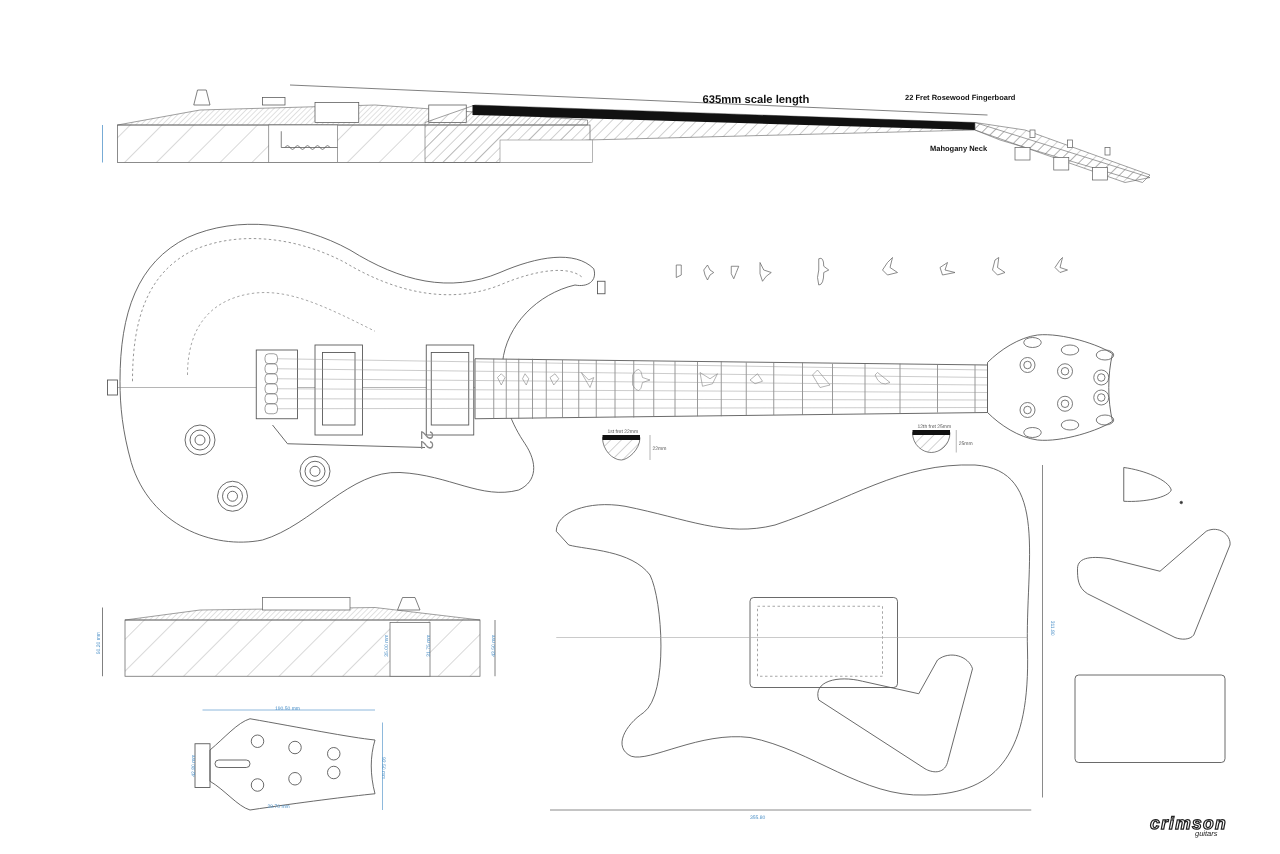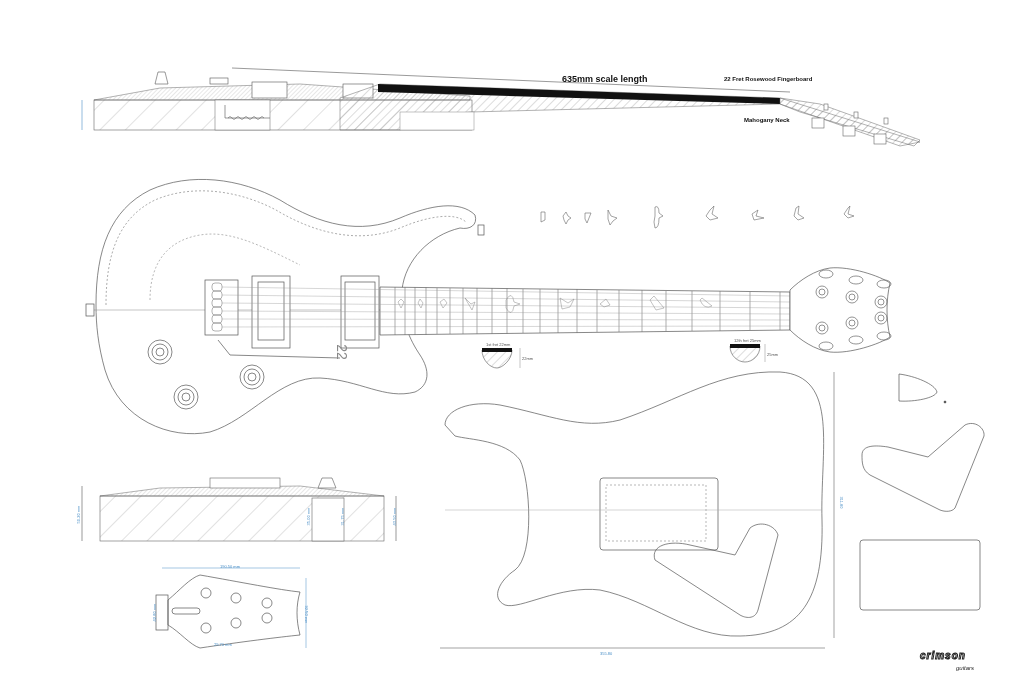--- a/index.html
+++ b/index.html
@@ -1,21 +1,21 @@
 <!DOCTYPE html>
 <html><head>
 <meta charset="utf-8">
 <style>
   html, body { margin: 0; padding: 0; background: #ffffff; }
   body { width: 1024px; height: 683px; position: relative; overflow: hidden; font-family: "Liberation Sans", sans-serif; }
   svg { position: absolute; left: 0; top: 0; }
   .lbl { position: absolute; font-family: "Liberation Sans", sans-serif; font-weight: bold; color: #111; white-space: nowrap; padding-left: 36px; }
   .dim { position: absolute; font-family: "Liberation Sans", sans-serif; font-size: 4px; color: #4a8fc7; white-space: nowrap; }
   .logo { position: absolute; left: 920px; top: 650px; width: 90px; height: 22px; }
-  .logo-main { font-family: "Liberation Sans", sans-serif; font-style: italic; font-weight: bold; font-size: 10px; color: #fff; -webkit-text-stroke: 1px #222; letter-spacing: 1px; position: absolute; left: 0; top: 0; }
+  .logo-main { font-family: "Liberation Sans", sans-serif; font-style: italic; font-weight: bold; font-size: 14px; color: #fff; -webkit-text-stroke: 1px #222; letter-spacing: 1px; position: absolute; left: 0; top: 0; }
   .logo-sub { font-family: "Liberation Sans", sans-serif; font-style: italic; font-size: 6px; color: #222; position: absolute; left: 36px; top: 15px; }
 </style>
 </head>
 <body>
 
 <svg width="1024" height="683" viewBox="0 0 1024 683">
   <defs>
     <pattern id="hatch" patternUnits="userSpaceOnUse" width="6" height="6" patternTransform="rotate(45)">
       <line x1="0" y1="0" x2="0" y2="6" stroke="#888" stroke-width="0.6"></line>
     </pattern>

